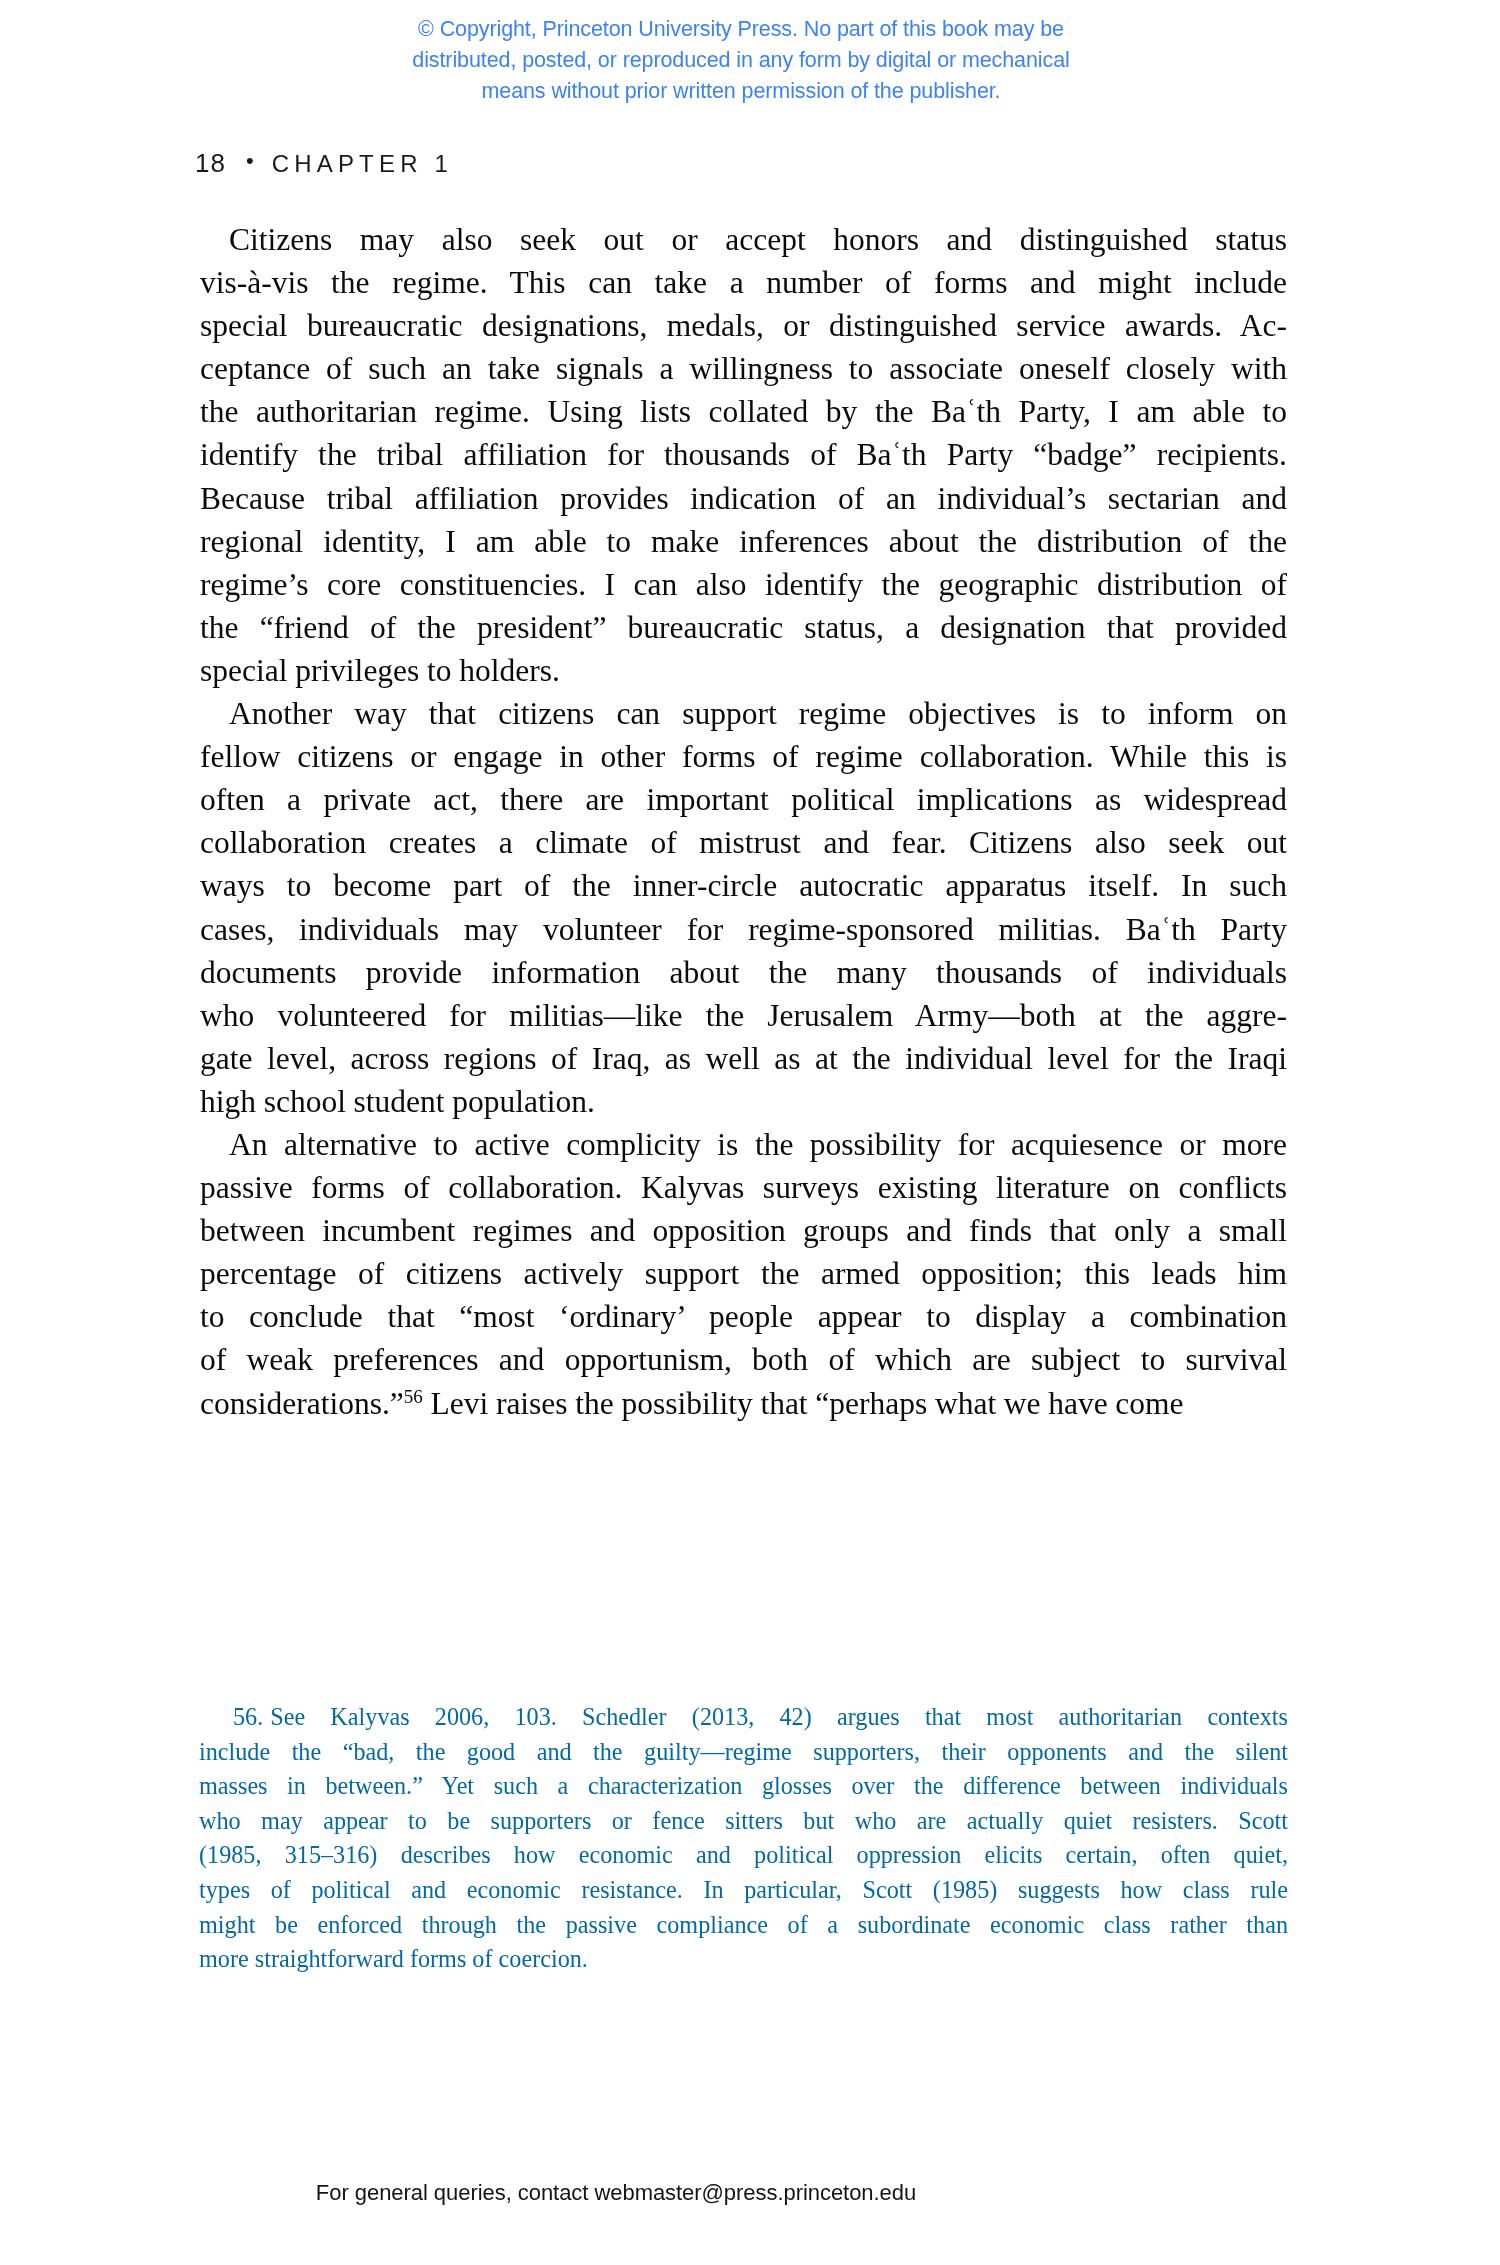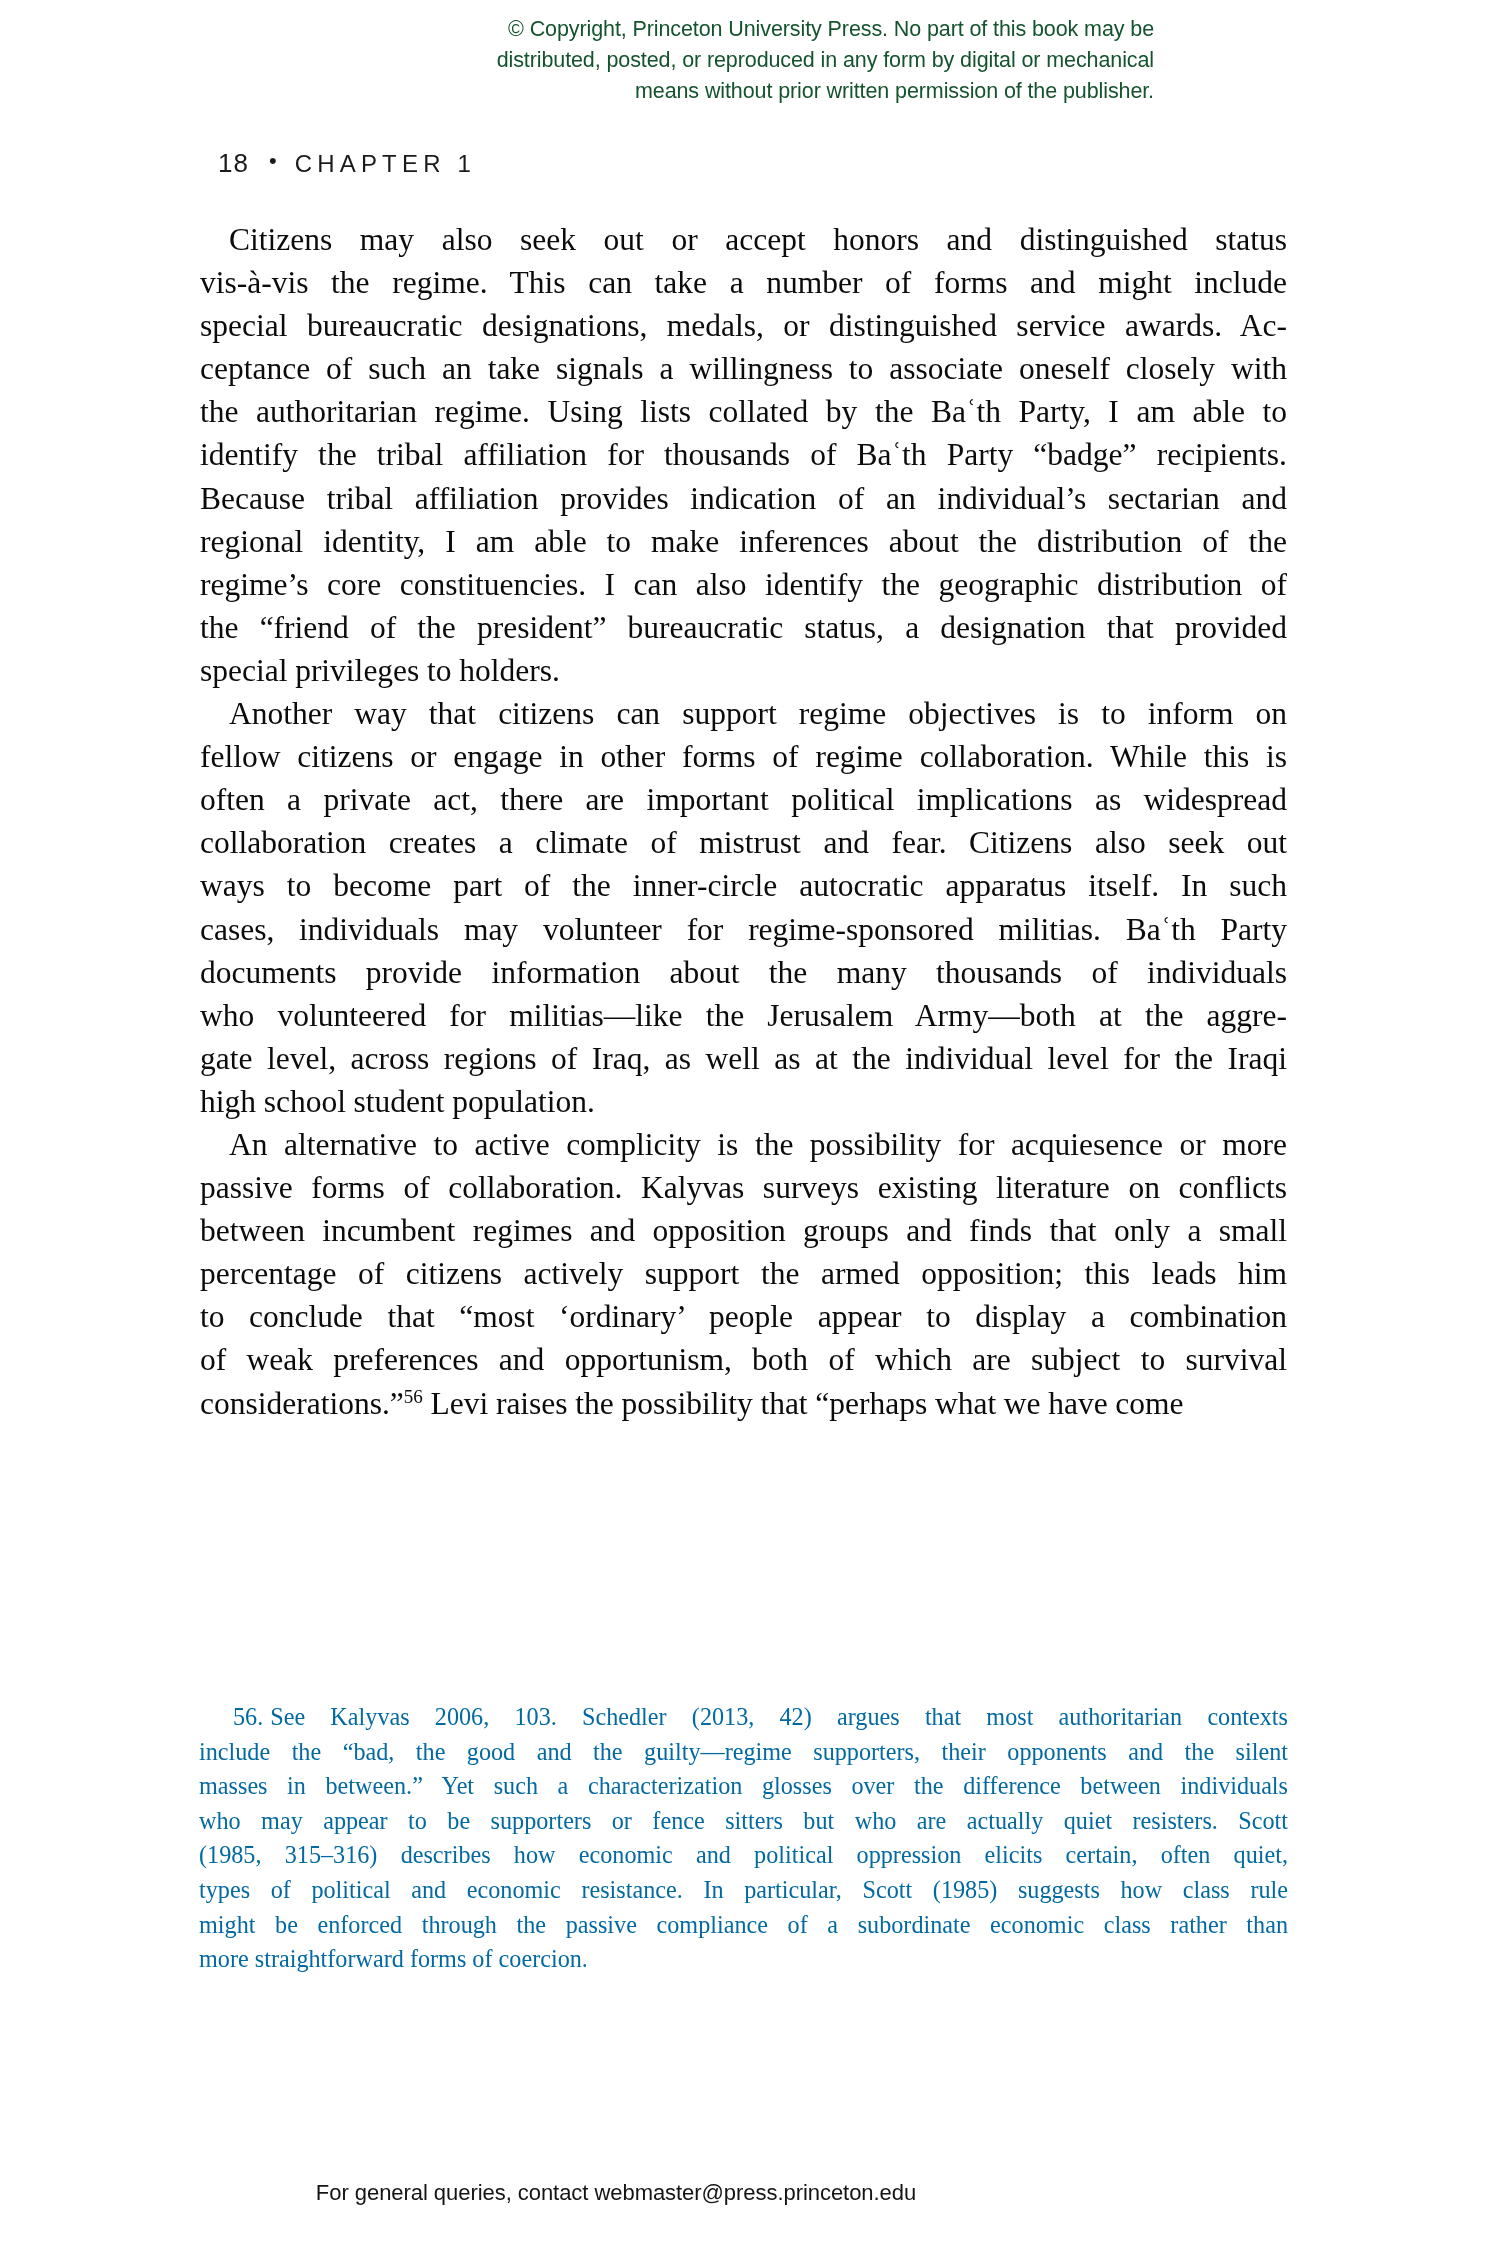--- a/index.html
+++ b/index.html
@@ -21,36 +21,36 @@
     position: absolute;
     top: 0; left: 0;
     width: 1500px;
     height: 2265px;
     background: #ffffff;
   }
 
   
   .copyright-notice {
     position: absolute;
-    left: 304px;
+    left: 316px;
     top: 14px;
     width: 850px;
     font-family: "Liberation Sans", "DejaVu Sans", sans-serif;
     font-size: 21.5px;
     line-height: 31px;
-    color: #14532d;
-    text-align: right;
+    color: #3b82f6;
+    text-align: center;
     letter-spacing: -0.1px;
   }
   .copyright-notice .cline { display: block; white-space: nowrap; }
 
   
   .running-head {
     position: absolute;
-    left: 218px;
+    left: 195px;
     top: 148px;
     font-family: "Liberation Sans", "DejaVu Sans", sans-serif;
     font-weight: 300;
     font-size: 25px;
     line-height: 30px;
     color: #1a1a1a;
     white-space: nowrap;
   }
   .running-head .folio {
     letter-spacing: 1px;

